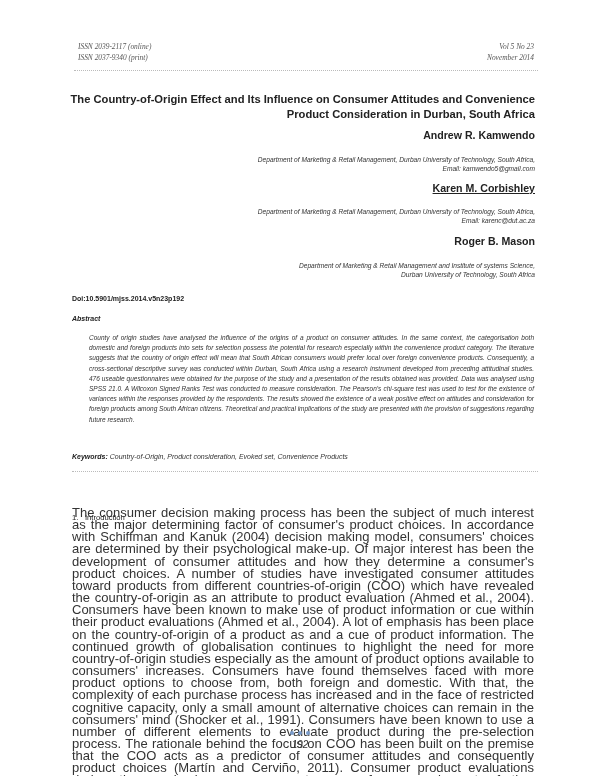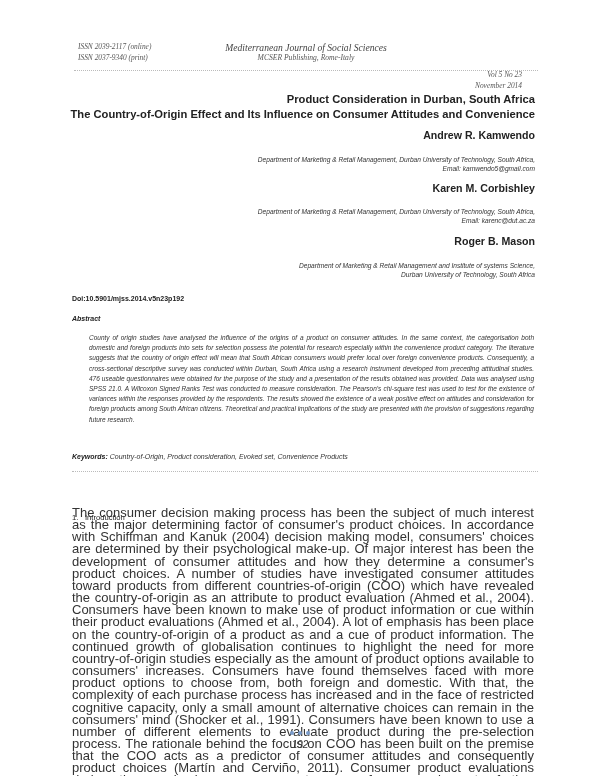--- a/index.html
+++ b/index.html
@@ -3,21 +3,21 @@
 <meta charset="utf-8">
 <style>
   html, body { margin:0; padding:0; background:#ffffff; }
   body { width:600px; height:776px; position:relative; overflow:hidden; color:#222; font-family:"Liberation Sans", sans-serif; }
   .page { position:absolute; left:0; top:0; width:600px; height:776px; }
   .hdr { position:absolute; top:42px; left:78px; right:66px; height:26px; font-family:"Liberation Serif", serif; font-style:italic; font-size:7.4px; color:#555; line-height:10.5px; }
   .hdr-left { position:absolute; left:0; top:0; }
   .hdr-center { position:absolute; left:0; right:0; top:0; text-align:center; }
   .hdr-center .jt { font-size:9.6px; color:#444; line-height:11px; display:block; }
   .hdr-center .pub { font-size:7.6px; display:block; }
-  .hdr-right { position:absolute; right:12px; top:0; text-align:right;margin-top:28px; }
+  .hdr-right { position:absolute; right:0; top:0; text-align:right; }
   .dots-rule { position:absolute; height:0; border-top:1px dotted #bbb; }
   .title { position:absolute; top:92px; left:70px; right:65px; text-align:right; font-weight:bold; font-size:11.2px; line-height:14.5px; color:#222; }
   .author { position:absolute; right:65px; font-weight:bold; font-size:10.6px; color:#222; text-align:right; }
   .affil { position:absolute; right:65px; font-style:italic; font-size:6.6px; line-height:9.2px; color:#333; text-align:right; }
   .doi { position:absolute; top:295px; left:72px; font-size:7px; font-weight:bold; color:#222; }
   .abs-label { position:absolute; top:315px; left:72px; font-size:7px; font-weight:bold; font-style:italic; color:#222; }
   .abs-text { position:absolute; top:333px; left:89px; right:66px; font-style:italic; font-size:6.5px; line-height:10.2px; color:#333; text-align:justify; }
   .keywords { position:absolute; top:453px; left:72px; font-size:7px; color:#333; font-style:italic; }
   .keywords b { font-style:italic; font-weight:bold; color:#222; }
   .sec { position:absolute; top:487px; left:72px; font-size:7.6px; color:#222; font-weight:normal;margin-top:26px; }
@@ -30,43 +30,39 @@
 </head>
 <body>
 
 <div class="page">
 
   <div class="hdr">
     <div class="hdr-left">
       <div>ISSN 2039-2117 (online)</div>
       <div>ISSN 2037-9340 (print)</div>
     </div>
-    <div class="hdr-center">
-      <span class="jt">Mediterranean Journal of Social Sciences</span>
-      <span class="pub">MCSER Publishing, Rome-Italy</span>
-    </div>
     <div class="hdr-right">
       <div>Vol 5 No 23</div>
       <div>November 2014</div>
     </div>
   </div>
   <div class="dots-rule" style="top:70px; left:74px; right:62px;"></div>
 
   <div class="title">
+    <div>The Country-of-Origin Effect and Its Influence on Consumer Attitudes and Convenience</div>
     <div>Product Consideration in Durban, South Africa</div>
-    <div>The Country-of-Origin Effect and Its Influence on Consumer Attitudes and Convenience</div>
   </div>
 
   <div class="author" style="top:129px;">Andrew R. Kamwendo</div>
   <div class="affil" style="top:155px;">
     <div>Department of Marketing &amp; Retail Management, Durban University of Technology, South Africa,</div>
     <div>Email: kamwendo5@gmail.com</div>
   </div>
 
-  <div class="author" style="top:182px;">Karen M. Corbishley</div>
+  <div class="author" style="top:182px;text-decoration:underline;">Karen M. Corbishley</div>
   <div class="affil" style="top:207px;">
     <div>Department of Marketing &amp; Retail Management, Durban University of Technology, South Africa,</div>
     <div>Email: karenc@dut.ac.za</div>
   </div>
 
   <div class="author" style="top:235px;">Roger B. Mason</div>
   <div class="affil" style="top:261px;">
     <div>Department of Marketing &amp; Retail Management and Institute of systems Science,</div>
     <div>Durban University of Technology, South Africa</div>
   </div>

